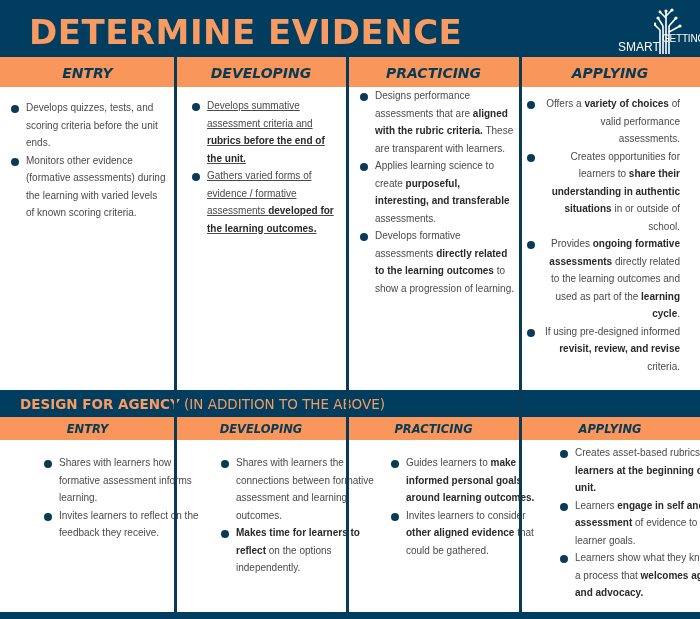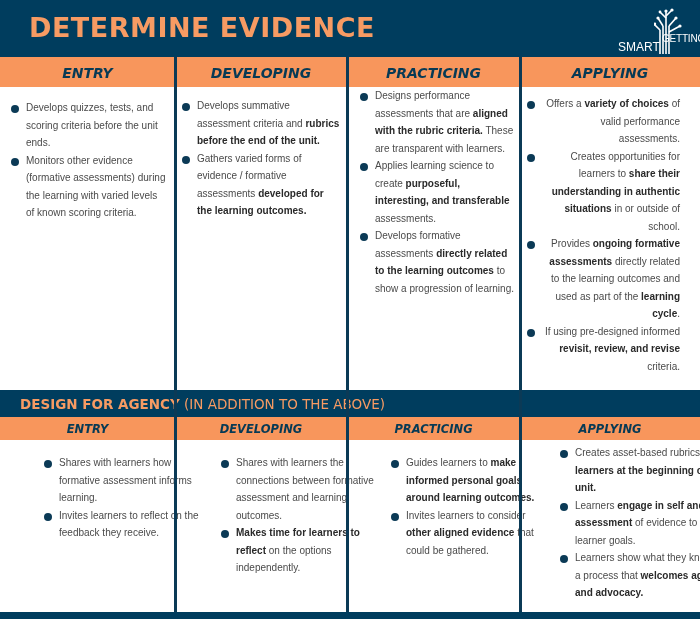--- a/index.html
+++ b/index.html
@@ -1,20 +1,20 @@
 <!DOCTYPE html>
 <html><head>
 <meta charset="utf-8">
 <style>
   * { box-sizing: border-box; margin: 0; padding: 0; }
   html, body { width: 700px; height: 619px; overflow: hidden; background: #ffffff; }
   body { font-family: "DejaVu Sans", sans-serif; color: #444444; position: relative; }
 
   .top-band { position: absolute; left: 0; top: 0; width: 700px; height: 57px; background: #003d5e; }
-  .page-title { position: absolute; left: 29px; top: 12px; font-family: "DejaVu Sans", sans-serif; font-weight: bold; font-size: 27px; letter-spacing: 0.5px; color: #f79b63; }
+  .page-title { position: absolute; left: 29px; top: 12px; font-family: "DejaVu Sans", sans-serif; font-weight: bold; font-size: 34px; letter-spacing: 0.5px; color: #f79b63; }
   .logo { position: absolute; left: 618px; top: 6px; width: 78px; height: 48px; }
   .logo-text { position: absolute; left: 0; top: 28px; font-family: "Liberation Sans", sans-serif; color: #ffffff; line-height: 9px; }
   .logo-text .l1 { font-size: 10px; font-weight: normal; display: block; letter-spacing: -0.2px; padding-left: 44px; }
   .logo-text .l2 { font-size: 12px; font-weight: normal; display: block; }
   .logo svg { position: absolute; left: 36px; top: 0; }
 
   .hdr-row { position: absolute; left: 0; width: 700px; background: #f8965c; display: flex; }
   .hdr-row.r1 { top: 57px; height: 30px; }
   .hdr-row.r2 { top: 417px; height: 23px; }
   .hdr-cell { height: 100%; display: flex; align-items: center; justify-content: center; font-family: "DejaVu Sans", sans-serif; font-weight: bold; color: #073a55; font-style: italic; }
@@ -86,21 +86,21 @@
 </div>
 
 <div class="body-row b1">
   <div class="col c1">
     <ul class="bullets" style="padding:12px 8px 0 6px;">
         <li><span>Develops quizzes, tests, and scoring criteria before the unit ends.</span></li>
         <li><span>Monitors other evidence (formative assessments) during the learning with varied levels of known scoring criteria.</span></li>
       </ul>
   </div>
   <div class="col c2">
-    <ul class="bullets" style="padding:10px 6px 0 2px;">
+    <ul class="bullets" style="padding:10px 6px 0 12px;text-decoration:underline;">
         <li><span>Develops summative assessment criteria and </span><b>rubrics before the end of the unit.</b></li>
         <li><span>Gathers varied forms of evidence / formative assessments </span><b>developed for the learning outcomes.</b></li>
       </ul>
   </div>
   <div class="col c3">
     <ul class="bullets" style="padding:0 6px 0 8px;">
         <li><span>Designs performance assessments that are </span><b>aligned with the rubric criteria.</b><span> These are transparent with learners.</span></li>
         <li><span>Applies learning science to create </span><b>purposeful, interesting, and transferable</b><span> assessments.</span></li>
         <li><span>Develops formative assessments </span><b>directly related to the learning outcomes</b><span> to show a progression of learning.</span></li>
       </ul>

